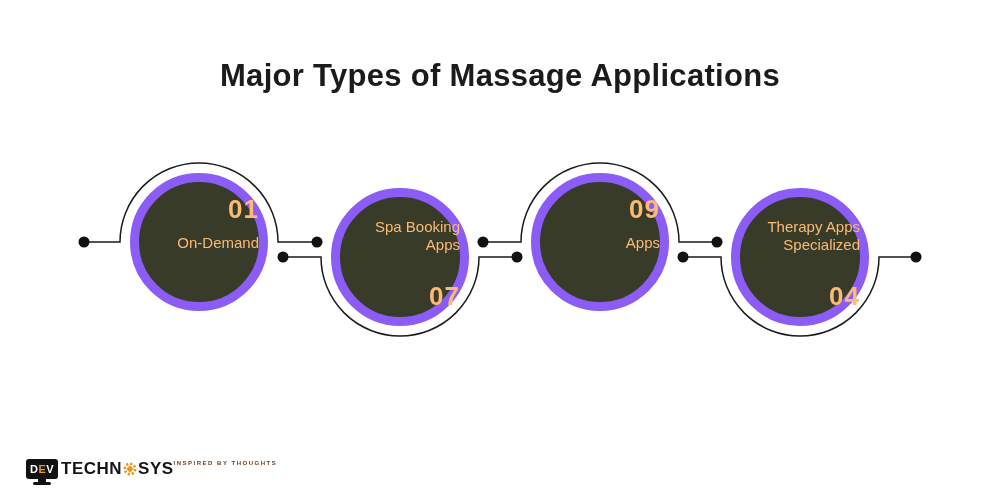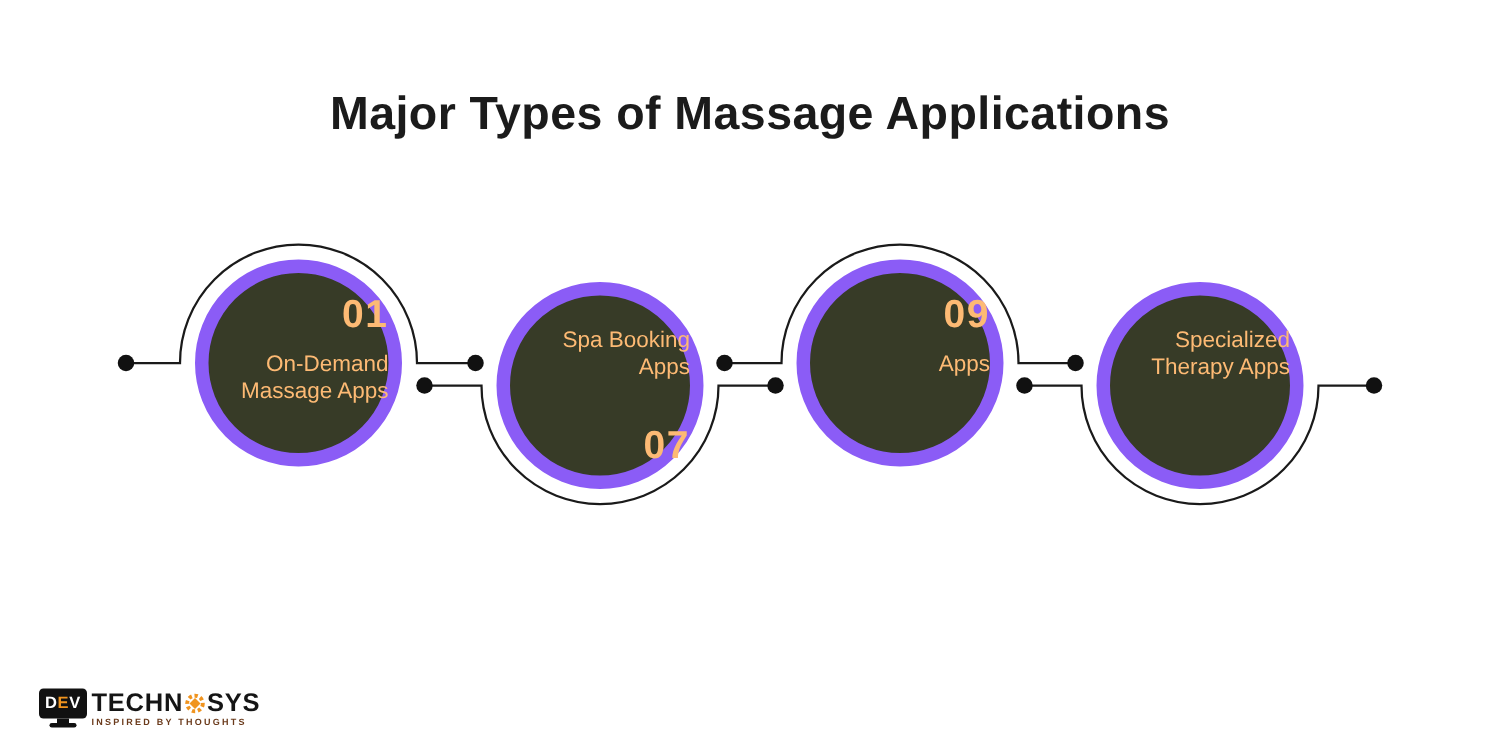--- a/index.html
+++ b/index.html
@@ -96,21 +96,21 @@
     justify-content: center;
     font-size: 11px;
     font-weight: 800;
     color: #FFFFFF;
     letter-spacing: 0.5px;
   }
   .monitor .screen .mid { color: #F0941F; }
   .monitor .neck { width: 8px; height: 3px; background: #111111; margin: 0 auto; }
   .monitor .base { width: 18px; height: 3px; background: #111111; margin: 0 auto; border-radius: 2px; }
 
-  .wordmark-block { display: flex; flex-direction: column; }
+  .wordmark-block { display: flex; flex-direction: row; }
   .wordmark {
     display: flex;
     align-items: center;
     font-size: 17px;
     font-weight: 800;
     color: #151515;
     letter-spacing: 0.5px;
     line-height: 19px;
   }
   .gear { width: 14px; height: 14px; margin: 0 1px; }
@@ -145,44 +145,44 @@
 
     <path d="M 683 257 H 721 A 79 79 0 0 0 879 257 H 916"></path>
     <circle cx="683" cy="257" r="5.5"></circle>
     <circle cx="916" cy="257" r="5.5"></circle>
   </svg>
 
   <div class="node node-1 num-top">
     <div class="num">01</div>
     <div class="label">
       <span>On-Demand</span>
-      <span>Massage Apps</span>
     </div>
   </div>
 
   <div class="node node-2 num-bottom">
     <div class="label">
       <span>Spa Booking</span>
       <span>Apps</span>
     </div>
     <div class="num">07</div>
   </div>
 
   <div class="node node-3 num-top">
     <div class="num">09</div>
     <div class="label">
       <span>Apps</span>
     </div>
   </div>
 
   <div class="node node-4 num-bottom">
     <div class="label">
+      <span>Therapy Apps</span>
       <span>Specialized</span>
-      <span>Therapy Apps</span>
-    </div>
+    </div>
+    <div class="num">04</div>
   </div>
 
   <div class="logo">
     <div class="monitor">
       <div class="screen">
           <span>D</span>
           <span class="mid">E</span>
           <span>V</span>
         </div>
       <div class="neck"></div>

